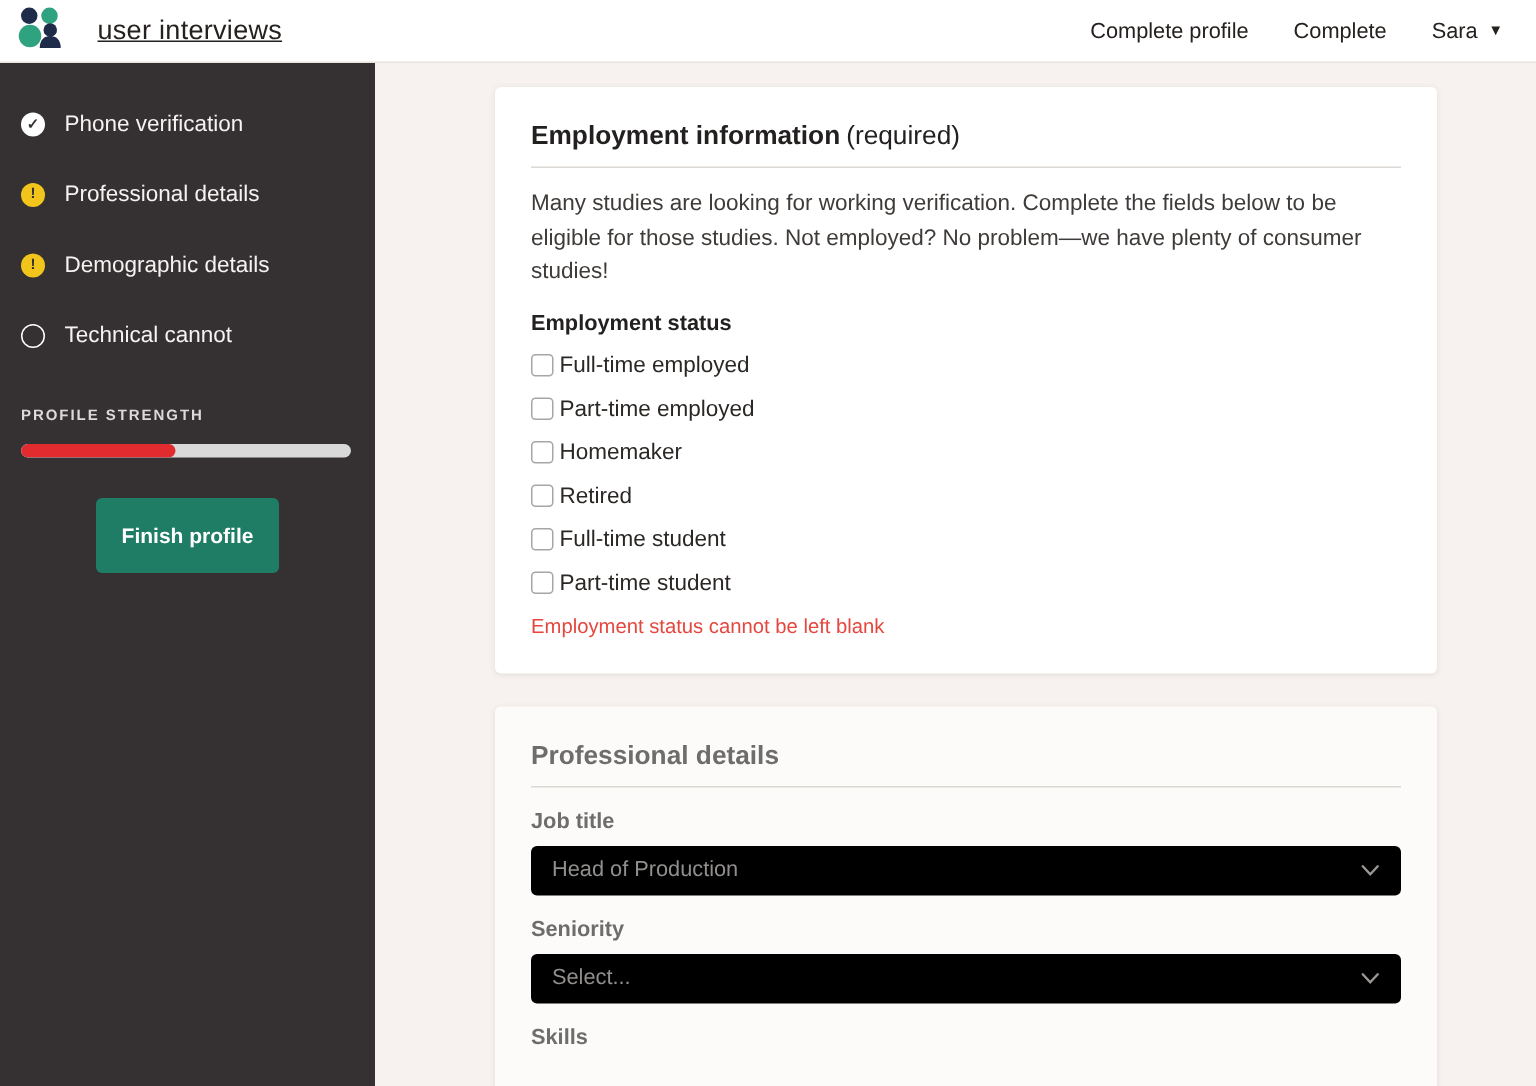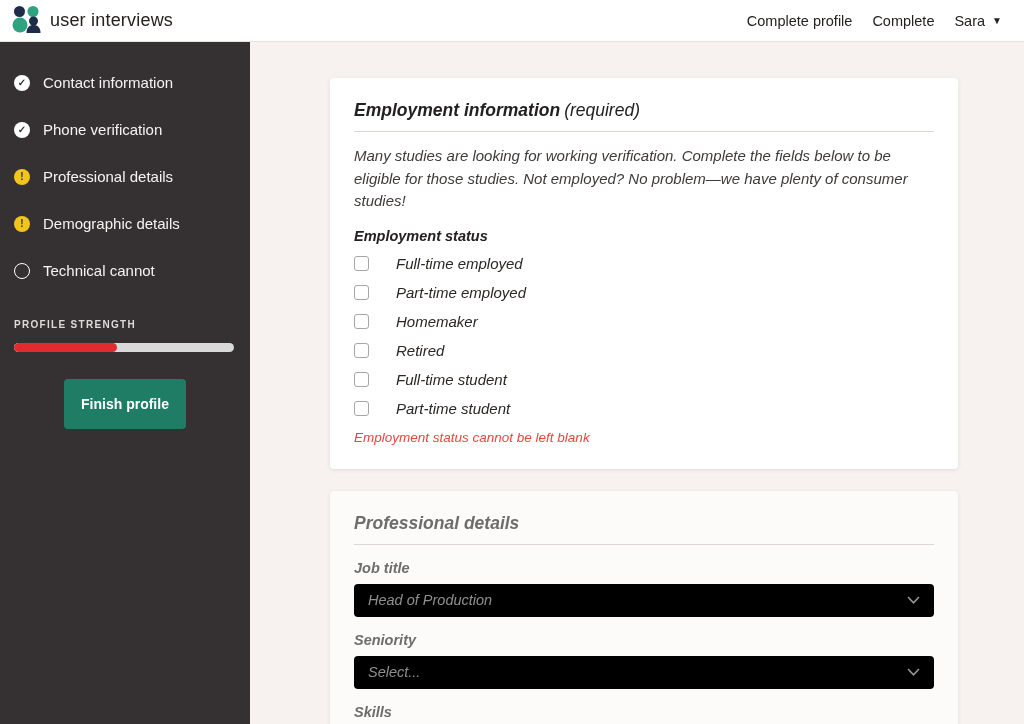--- a/index.html
+++ b/index.html
@@ -13,23 +13,23 @@
   
   .header {
     height: 42px;
     background: #FFFFFF;
     border-bottom: 1px solid #E8E3DF;
     display: flex;
     align-items: center;
     justify-content: space-between;
     padding: 0 22px 0 12px;
   }
-  .brand { display: flex; align-items: center; gap: 8px; cursor: pointer; }
+  .brand { display: flex; align-items: center; gap: 23px; cursor: pointer; text-decoration: underline; }
   .brand-name { font-size: 18px; font-weight: 500; letter-spacing: .2px; color: #25211F; }
-  .hnav { display: flex; align-items: flex-start; gap: 20px; }
+  .hnav { display: flex; align-items: flex-start; gap: 30px; }
   .hnav-link { font-size: 14.5px; font-weight: 500; color: #25211F; cursor: pointer; }
   .user-menu { display: flex; align-items: center; gap: 7px; cursor: pointer; }
   .caret { font-size: 10px; color: #25211F; line-height: 1; }
 
   
   .shell { display: flex; height: 682px; }
 
   
   .sidebar {
     width: 250px;
@@ -85,38 +85,38 @@
     color: #FFFFFF;
     font-family: inherit;
     font-size: 14px;
     font-weight: 700;
     padding: 17px 17px;
     border-radius: 4px;
     cursor: pointer;
   }
 
   
-  .main { flex: 1; padding: 36px 0 0 80px; overflow: hidden; font-style: italic; }
+  .main { flex: 1; padding: 16px 0 0 80px; overflow: hidden; }
   .card {
     width: 628px;
     background: #FFFFFF;
     border-radius: 4px;
     box-shadow: 0 1px 4px rgba(60,50,40,.10);
     padding: 22px 24px 24px;
   }
   .card + .card { margin-top: 22px; }
   .card-divider { border: none; border-top: 1px solid #DCD8D4; margin: 10px 0 13px; }
 
   
   .card-title { font-size: 17.5px; font-weight: 700; color: #232020; }
   .card-title .suffix { font-weight: 400; margin-left: 4px; }
   .card-desc { font-size: 15px; line-height: 1.5; color: #3E3B39; max-width: 588px; }
   .group-label { margin-top: 15px; font-size: 14.5px; font-weight: 700; }
   .options { margin-top: 11px; }
-  .option-row { display: flex; align-items: center; gap: 27px; margin-bottom: 12px; }
+  .option-row { display: flex; align-items: center; gap: 4px; margin-bottom: 12px; }
   .checkbox {
     width: 15px; height: 15px;
     border: 1px solid #A6A6A6;
     border-radius: 3px;
     background: #FFFFFF;
     flex: none;
     cursor: pointer;
   }
   .option-label { font-size: 15px; color: #2A2725; cursor: pointer; }
   .error-text { margin-top: 13px; font-size: 13.5px; font-weight: 500; color: #E5473E; }
@@ -163,24 +163,20 @@
       <span class="caret">▼</span>
     </span>
   </div>
 </div>
 
 <div class="shell">
 
   <div class="sidebar">
     <div>
 
-        <div class="side-item">
-          <span class="status-ic complete"></span>
-          <span>Contact information</span>
-        </div>
 
         <div class="side-item">
           <span class="status-ic complete"></span>
           <span>Phone verification</span>
         </div>
 
         <div class="side-item">
           <span class="status-ic warning"></span>
           <span>Professional details</span>
         </div>

